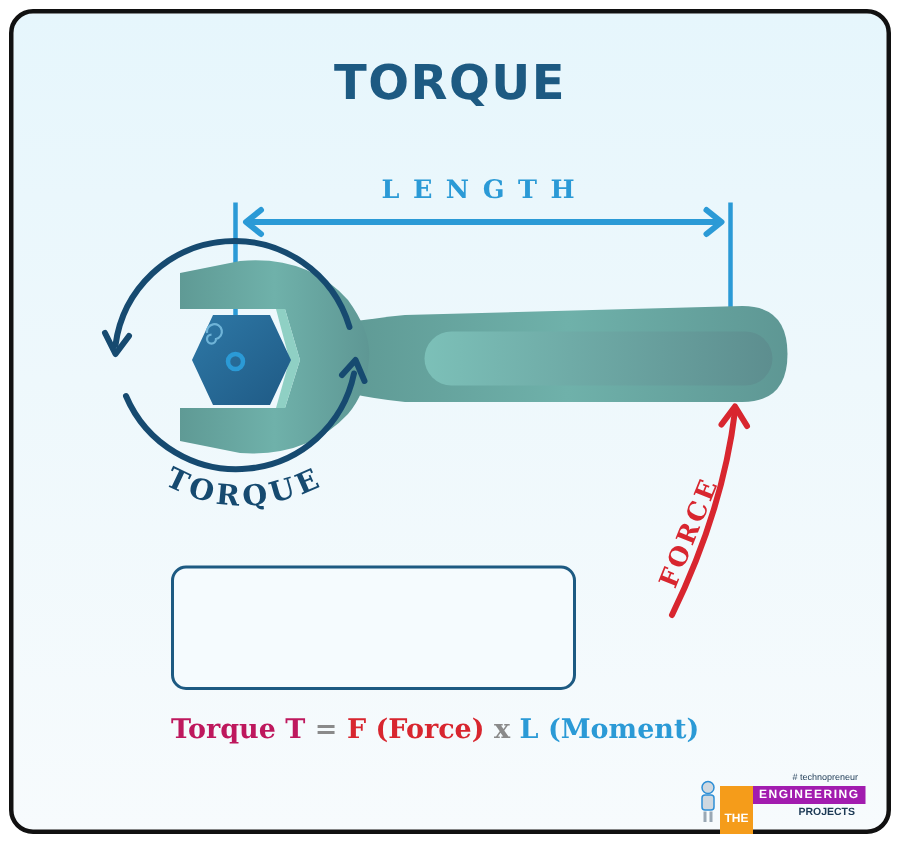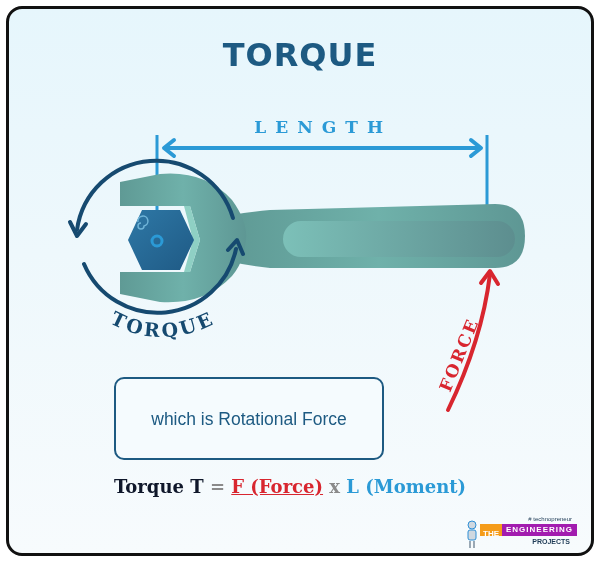--- a/index.html
+++ b/index.html
@@ -24,28 +24,28 @@
   .info-box {
     position:absolute; left:114px; top:377px; width:266px; height:79px;
     border:2px solid #1d5a82; border-radius:10px; background:#f5fbfe;
     display:flex; flex-direction:column; align-items:center; justify-content:center;
     font-family:"Liberation Sans", sans-serif; font-size:17.5px; color:#1d5a82; line-height:24px;
   }
   .formula {
     position:absolute; left:114px; top:476px;
     font-family:"DejaVu Serif", serif; font-weight:bold; font-size:18px; white-space:nowrap;
   }
-  .f-dark { color:#0f172a;margin-top:20px; }
+  .f-dark { color:#be185d;margin-top:20px; }
   .f-eq { color:#8a8a8a; }
-  .f-red { color:#d8262f;text-decoration:underline; }
+  .f-red { color:#d8262f; }
   .f-blue { color:#2b9ad6; }
   .logo { position:absolute; left:466px; top:516px; width:110px; height:40px; }
   .logo .tag { position:absolute; right:4px; top:0; font-size:6px; color:#1d3a55; font-family:"Liberation Sans", sans-serif; }
   .logo .bar { position:absolute; left:14px; top:8px; height:12px; display:flex; }
-  .logo .the { background:#f59c1a; color:#fff; font-size:8px; font-weight:bold; padding:4px 3px; line-height:12px; font-family:"Liberation Sans", sans-serif;text-align:right; }
+  .logo .the { background:#f59c1a; color:#fff; font-size:8px; font-weight:bold; padding:16px 3px; line-height:12px; font-family:"Liberation Sans", sans-serif;text-align:right; }
   .logo .eng { background:#a21caf; color:#fff; font-size:8px; font-weight:bold; padding:0 4px; line-height:12px; letter-spacing:1px; font-family:"Liberation Sans", sans-serif; }
   .logo .proj { position:absolute; right:6px; top:22px; font-size:7px; font-weight:bold; color:#1d3a55; font-family:"Liberation Sans", sans-serif; }
   .logo .robot { position:absolute; left:0; top:4px; width:12px; height:30px; }
 </style>
 </head>
 <body>
 
 <div class="frame"></div>
 
 <div class="title">TORQUE</div>
@@ -104,21 +104,20 @@
   </text>
 
   <g>
     <path d="M448,410 Q482,340 490,274" fill="none" stroke="#d8262f" stroke-width="4" stroke-linecap="round"></path>
     <polyline points="481,283 490,271 498,284" fill="none" stroke="#d8262f" stroke-width="4" stroke-linecap="round" stroke-linejoin="round"></polyline>
     <text id="forceText" x="0" y="0" font-family="DejaVu Serif, serif" font-weight="bold" font-size="17" fill="#d8262f" letter-spacing="2" transform="translate(450,393) rotate(-68)">FORCE</text>
   </g>
 </svg>
 
 <div class="info-box">
-  <div>which is Rotational Force</div>
 </div>
 
 <div class="formula">
   <span class="f-dark">Torque T</span>
   <span class="f-eq">=</span>
   <span class="f-red">F (Force)</span>
   <span class="f-eq">x</span>
   <span class="f-blue">L (Moment)</span>
 </div>
 

